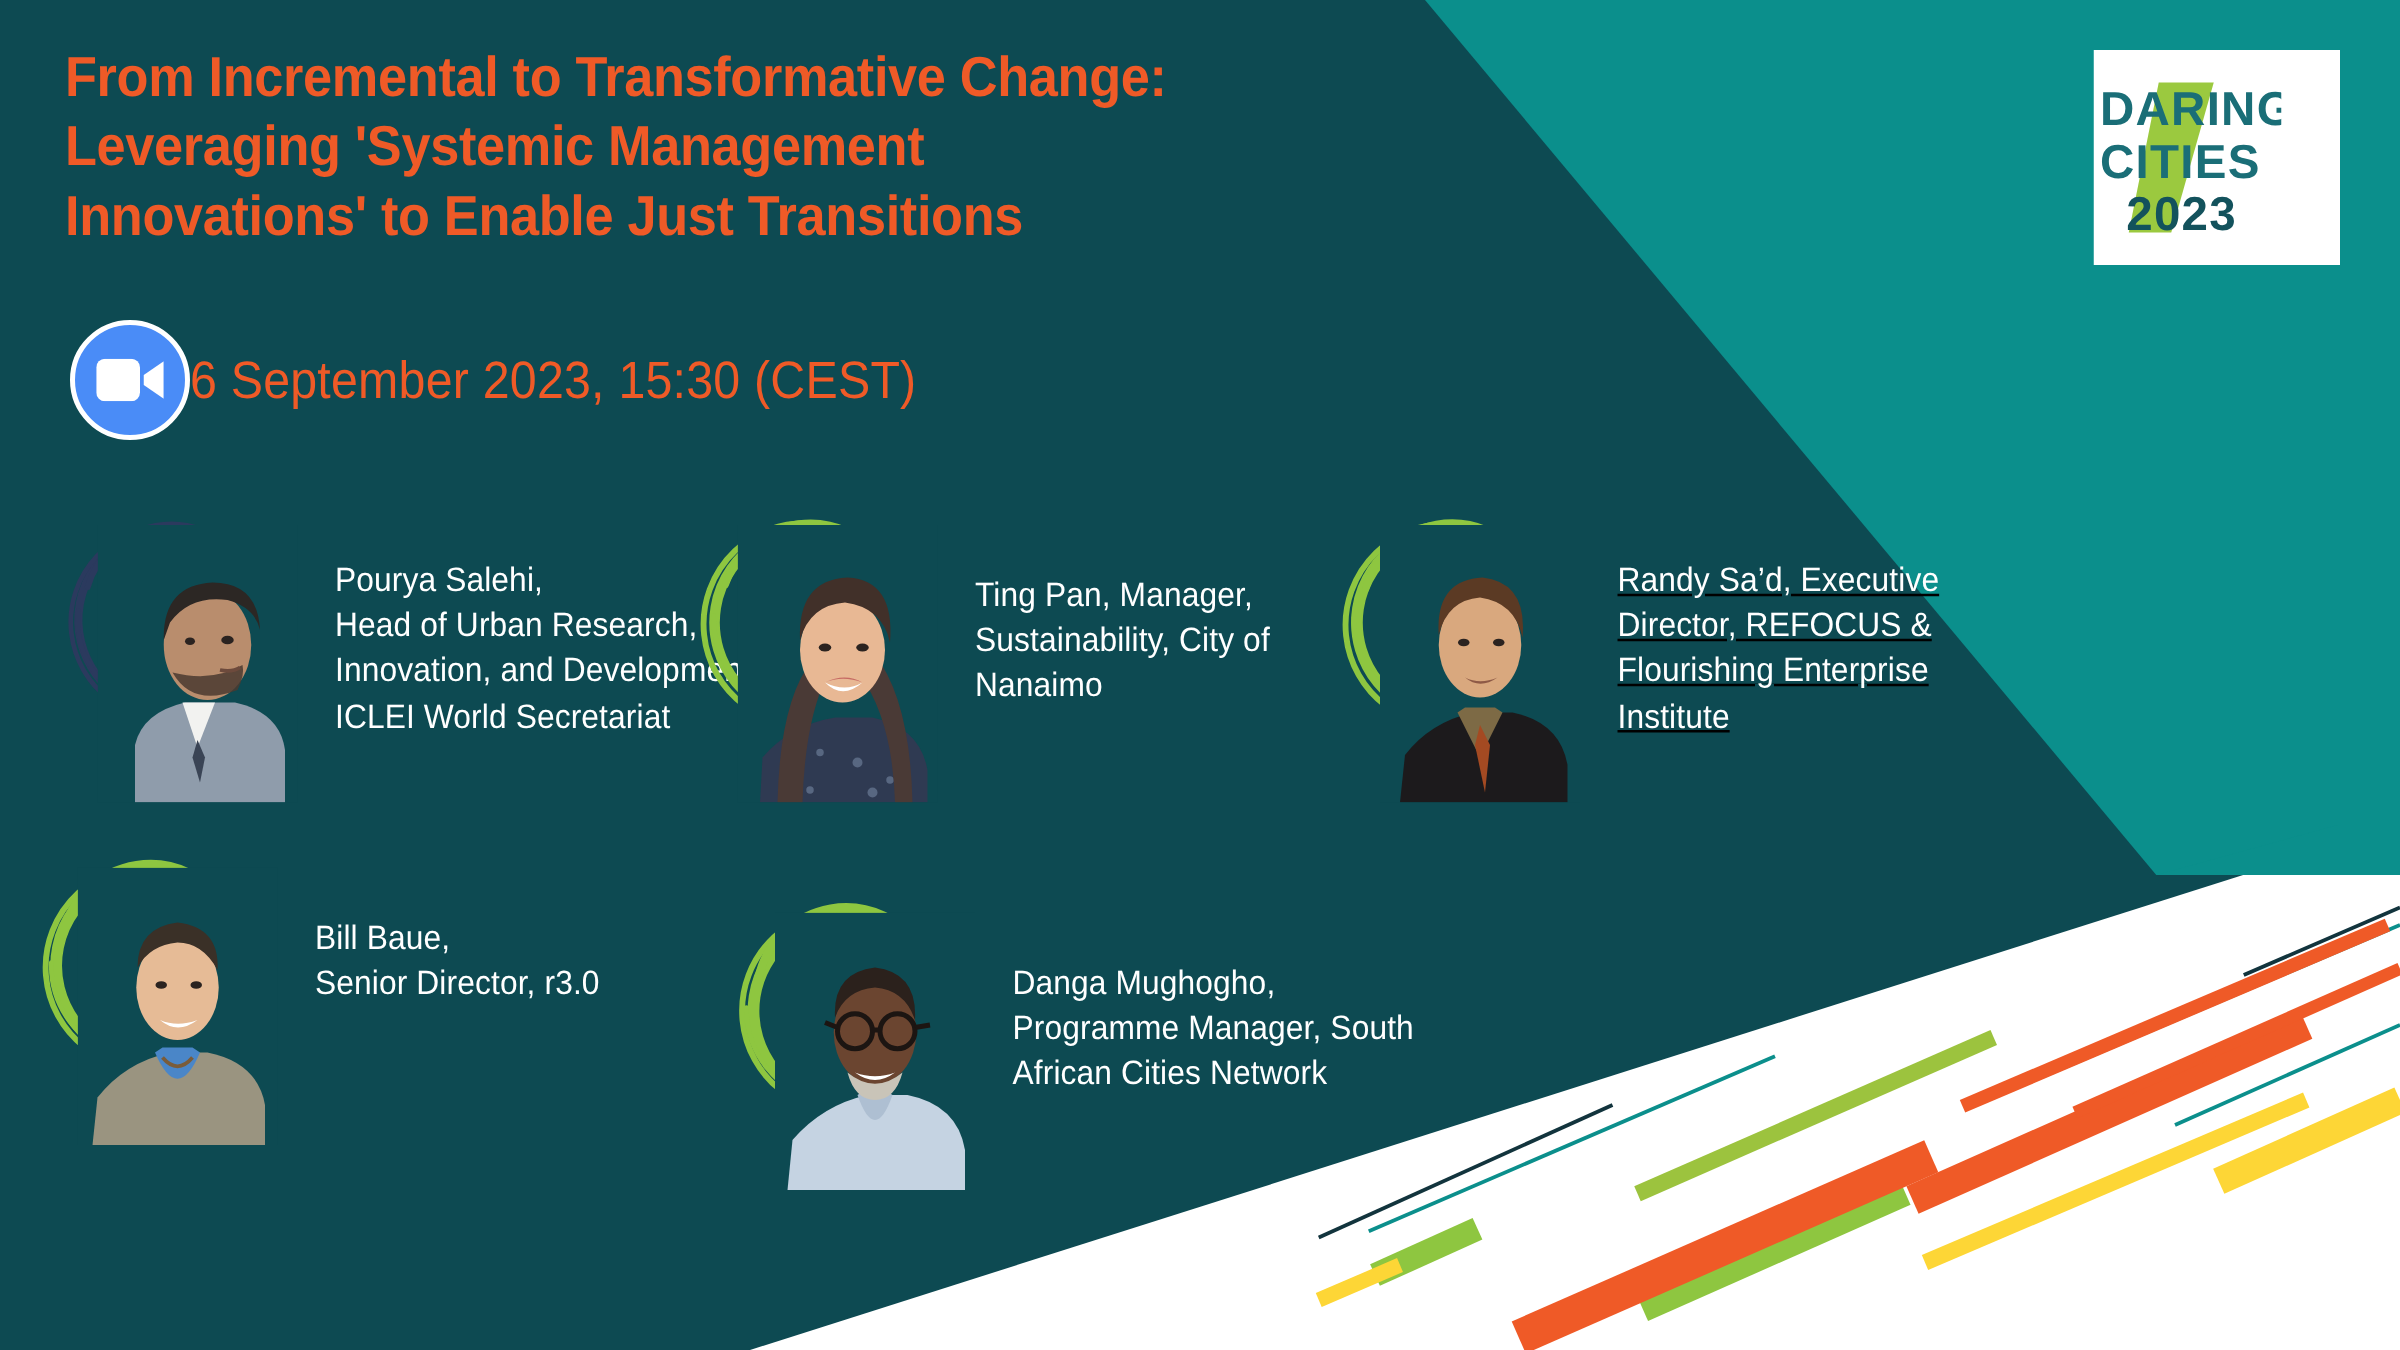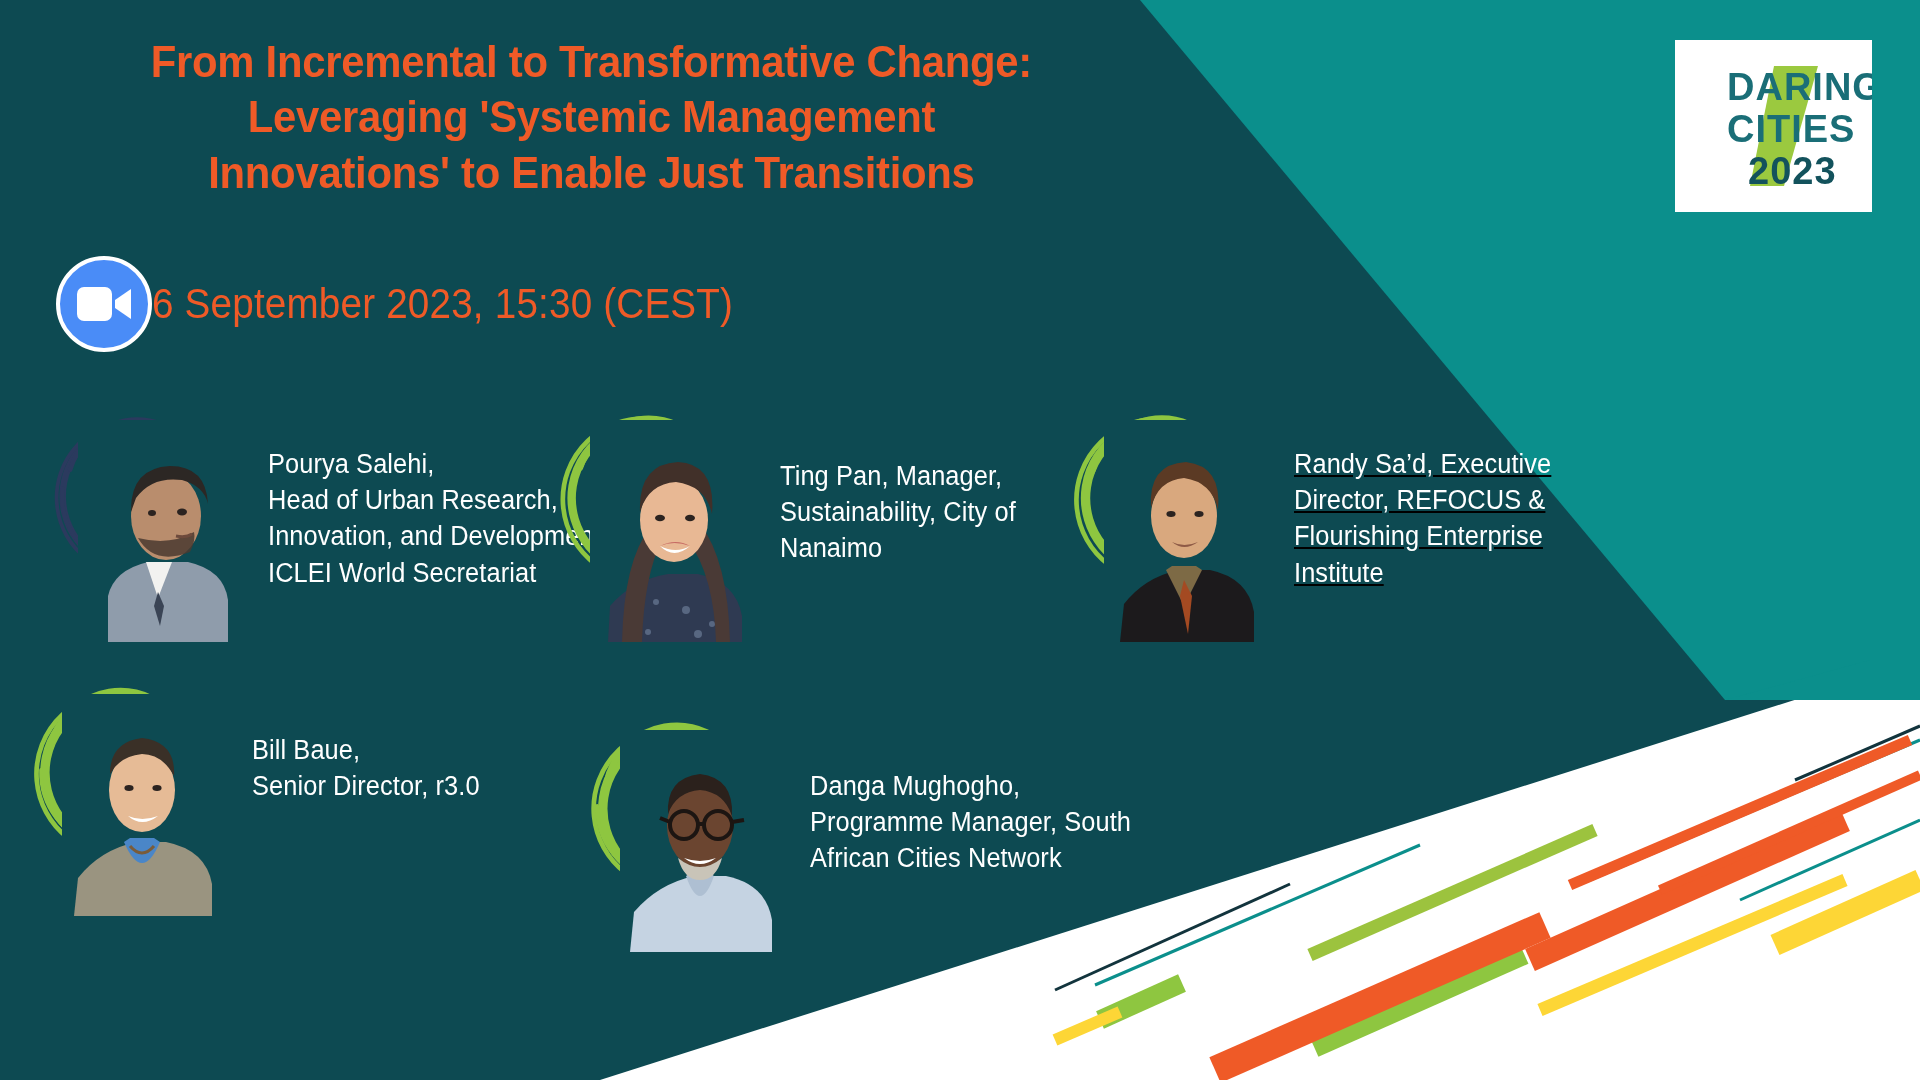--- a/index.html
+++ b/index.html
@@ -21,21 +21,20 @@
   .bg-layer { position: absolute; inset: 0; overflow: hidden; }
   .bg-svg { position: absolute; left: 0; top: 0; width: 1920px; height: 1080px; display: block; }
 
   
   .title-block {
     position: absolute;
     left: 52px;
     top: 34px;
     width: 1160px;
     z-index: 5;
-    text-align: center;
   }
   .title-line {
     color: #ef5a27;
     font-family: "Liberation Sans Narrow", "Liberation Sans", sans-serif;
     font-weight: 700;
     font-size: 45px;
     line-height: 1.23;
     letter-spacing: -0.3px;
     transform: scaleX(0.93);
     transform-origin: left center;
@@ -80,21 +79,21 @@
   .logo-box {
     position: absolute;
     right: 48px;
     top: 40px;
     width: 197px;
     height: 172px;
     background: #ffffff;
     z-index: 6;
     display: flex;
     align-items: center;
-    justify-content: flex-end;
+    justify-content: flex-start;
   }
   .logo-svg { display: block; }
 
   
   .speakers { position: absolute; inset: 0; z-index: 4; }
   .speaker {
     position: absolute;
     display: flex;
     align-items: flex-start;
   }

